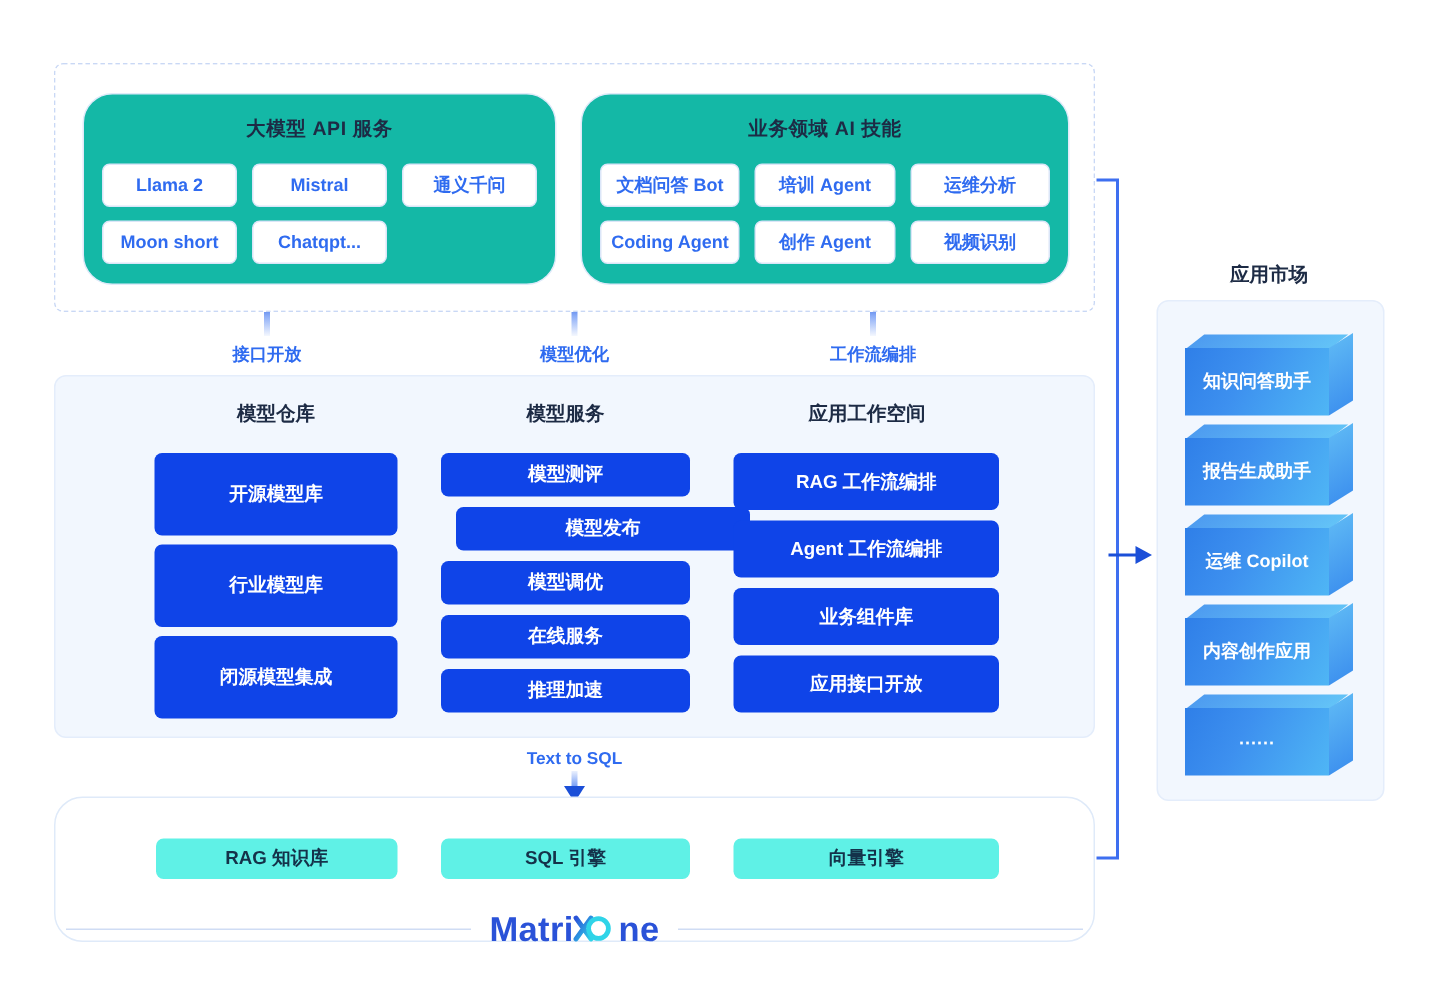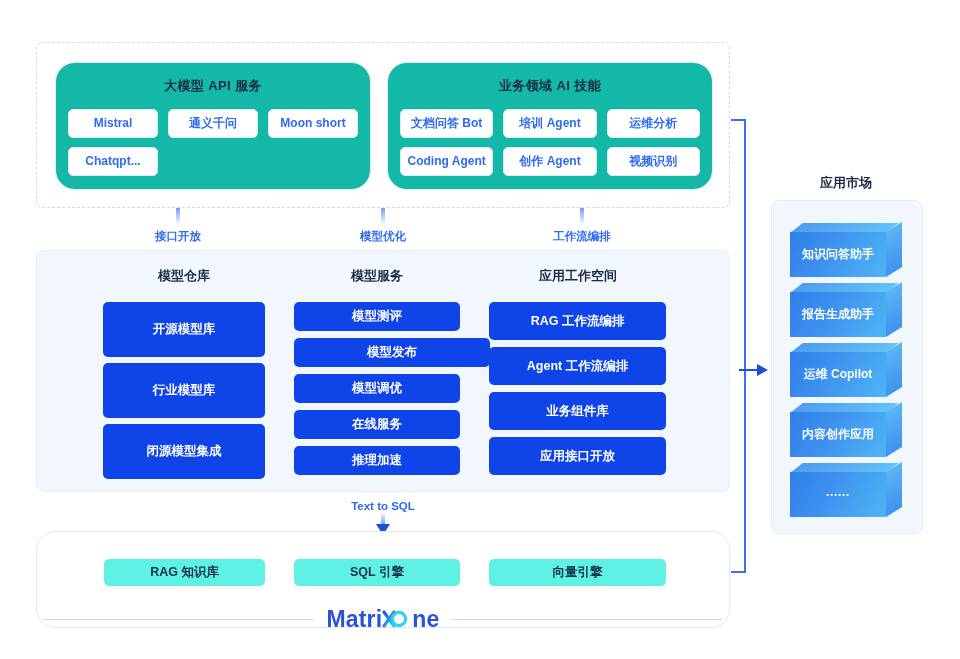--- a/index.html
+++ b/index.html
@@ -184,20 +184,21 @@
       <line x1="739" y1="370" x2="762" y2="370" stroke="#1b4fd8" stroke-width="2"></line>
       <path d="M768 370 L757 364 L757 376 Z" fill="#1b4fd8"></path>
     </g>
   </svg>
 
   <div class="dashed-panel">
 
     <div class="lightcard" style="left:18px;top:19px;width:316px;height:128px;">
       <div class="card-title">大模型 API 服务</div>
       <div class="chip-grid">
+        <div class="chip">Llama 2</div>
         <div class="chip">Mistral</div>
         <div class="chip">通义千问</div>
         <div class="chip">Moon short</div>
         <div class="chip">Chatqpt...</div>
       </div>
     </div>
 
     <div class="lightcard" style="left:350px;top:19px;width:326px;height:128px;">
       <div class="card-title">业务领域 AI 技能</div>
       <div class="chip-grid">
@@ -219,21 +220,21 @@
 
     <div class="col-title" style="left:147px;text-align:right;">模型仓库</div>
     <div class="col-title" style="left:340px;">模型服务</div>
     <div class="col-title" style="left:541px;">应用工作空间</div>
 
     <div class="bluebox" style="left:66px;top:51px;width:162px;height:55px;">开源模型库</div>
     <div class="bluebox" style="left:66px;top:112px;width:162px;height:55px;">行业模型库</div>
     <div class="bluebox" style="left:66px;top:173px;width:162px;height:55px;">闭源模型集成</div>
 
     <div class="bluebox" style="left:257px;top:51px;width:166px;height:29px;">模型测评</div>
-    <div class="bluebox" style="left:257px;top:87px;width:196px;height:29px;">模型发布</div>
+    <div class="bluebox" style="left:267px;top:87px;width:196px;height:29px;">模型发布</div>
     <div class="bluebox" style="left:257px;top:123px;width:166px;height:29px;">模型调优</div>
     <div class="bluebox" style="left:257px;top:159px;width:166px;height:29px;">在线服务</div>
     <div class="bluebox" style="left:257px;top:195px;width:166px;height:29px;">推理加速</div>
 
     <div class="bluebox" style="left:452px;top:51px;width:177px;height:38px;">RAG 工作流编排</div>
     <div class="bluebox" style="left:452px;top:96px;width:177px;height:38px;">Agent 工作流编排</div>
     <div class="bluebox" style="left:452px;top:141px;width:177px;height:38px;">业务组件库</div>
     <div class="bluebox" style="left:452px;top:186px;width:177px;height:38px;">应用接口开放</div>
   </div>
 

